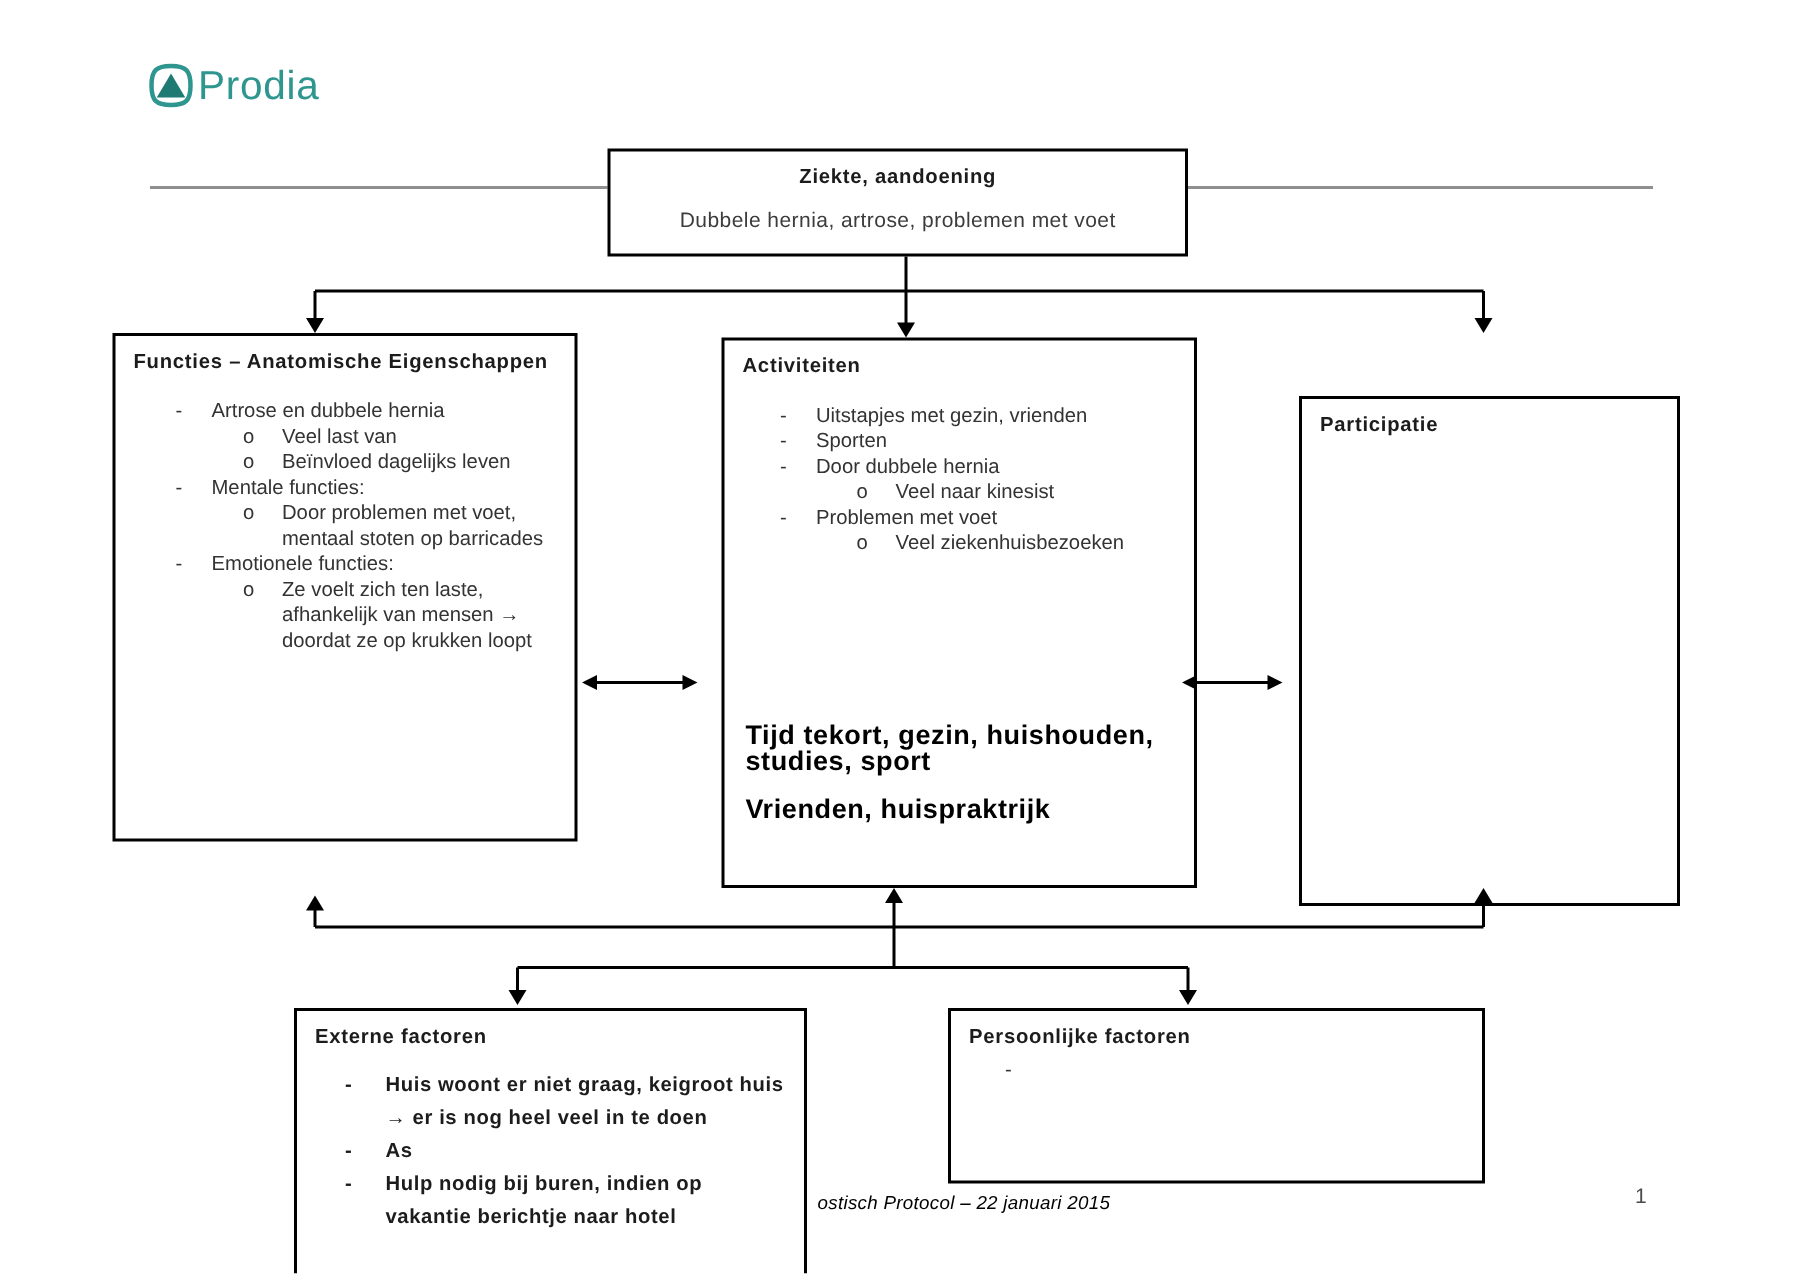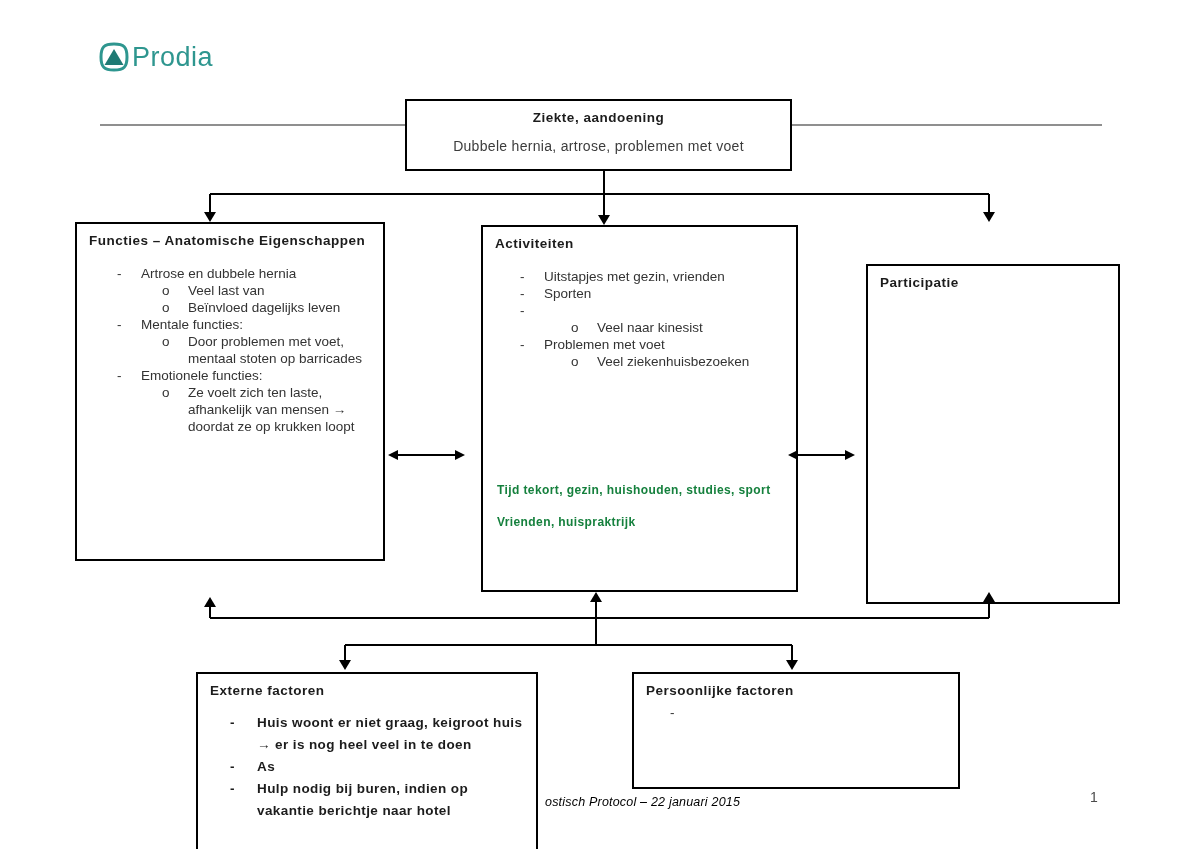--- a/index.html
+++ b/index.html
@@ -25,31 +25,31 @@
   
   .dbox { position:absolute; border:2px solid #000; background:#fff; z-index:5; color:#2e2e2e; }
   .dbox .box-title { font-weight:bold; font-size:13.5px; letter-spacing:0.5px; color:#1c1c1c; padding:9px 12px 0 12px; }
   .box-ziekte       { left:405px; top:99px;  width:387px; height:72px;  text-align:center; }
   .box-ziekte .box-title { padding-top:9px; }
   .box-ziekte .box-sub { font-size:14px; color:#3c3c3c; margin-top:13px; letter-spacing:0.3px; }
   .box-functies     { left:75px;  top:222px; width:310px; height:339px; }
   .box-activiteiten { left:481px; top:225px; width:317px; height:367px; }
   .box-participatie { left:866px; top:222px; width:254px; height:340px;margin-top:42px; }
   .box-externe      { left:196px; top:672px; width:342px; height:201px; }
-  .box-persoonlijke { left:632px; top:672px; width:328px; height:117px; }
+  .box-persoonlijke { left:632px; top:672px; width:358px; height:117px; }
   
   .blist { margin-top:17px; font-size:13.5px; line-height:17px; color:#333; }
   .li { display:flex; align-items:flex-start; }
   .li .m  { flex:0 0 auto; text-align:left; }
   .li .t  { flex:1 1 auto; }
   .l1 .m { width:24px; margin-left:40px; }
   .l2 .m { width:26px; margin-left:85px; }
   .box-activiteiten .l1 .m { margin-left:37px; }
   .box-activiteiten .l2 .m { margin-left:88px; }
-  .box-activiteiten .notes { margin:112px 20px 0 14px; font-weight:bold; font-size:12px; line-height:17px; letter-spacing:0.4px; color:#15803d; }
+  .box-activiteiten .notes { margin:112px 20px 0 14px; font-weight:bold; font-size:18px; line-height:17px; letter-spacing:0.4px; color:#000000; }
   .box-activiteiten .notes .note + .note { margin-top:15px; }
   .box-functies .li { padding-right:14px; }
   .bold-list { margin-top:14px; font-weight:bold; font-size:13.5px; line-height:22px; letter-spacing:0.4px; color:#1c1c1c; }
   .bold-list .l1 .m { width:27px; margin-left:32px; }
   .bold-list .li { padding-right:10px; }
   .box-persoonlijke .blist { margin-top:6px; }
   .box-persoonlijke .l1 .m { margin-left:36px; }
   
   .connectors { position:absolute; left:0; top:0; width:1200px; height:849px; z-index:6; pointer-events:none; }
   .connectors path, .connectors line { stroke:#000; stroke-width:2; fill:none; }
@@ -120,20 +120,21 @@
       <div class="li l1">
           <span class="m">-</span>
           <span class="t">Uitstapjes met gezin, vrienden</span>
         </div>
       <div class="li l1">
           <span class="m">-</span>
           <span class="t">Sporten</span>
         </div>
       <div class="li l1">
           <span class="m">-</span>
+          <span class="t">Door dubbele hernia</span>
         </div>
       <div class="li l2">
           <span class="m">o</span>
           <span class="t">Veel naar kinesist</span>
         </div>
       <div class="li l1">
           <span class="m">-</span>
           <span class="t">Problemen met voet</span>
         </div>
       <div class="li l2">

